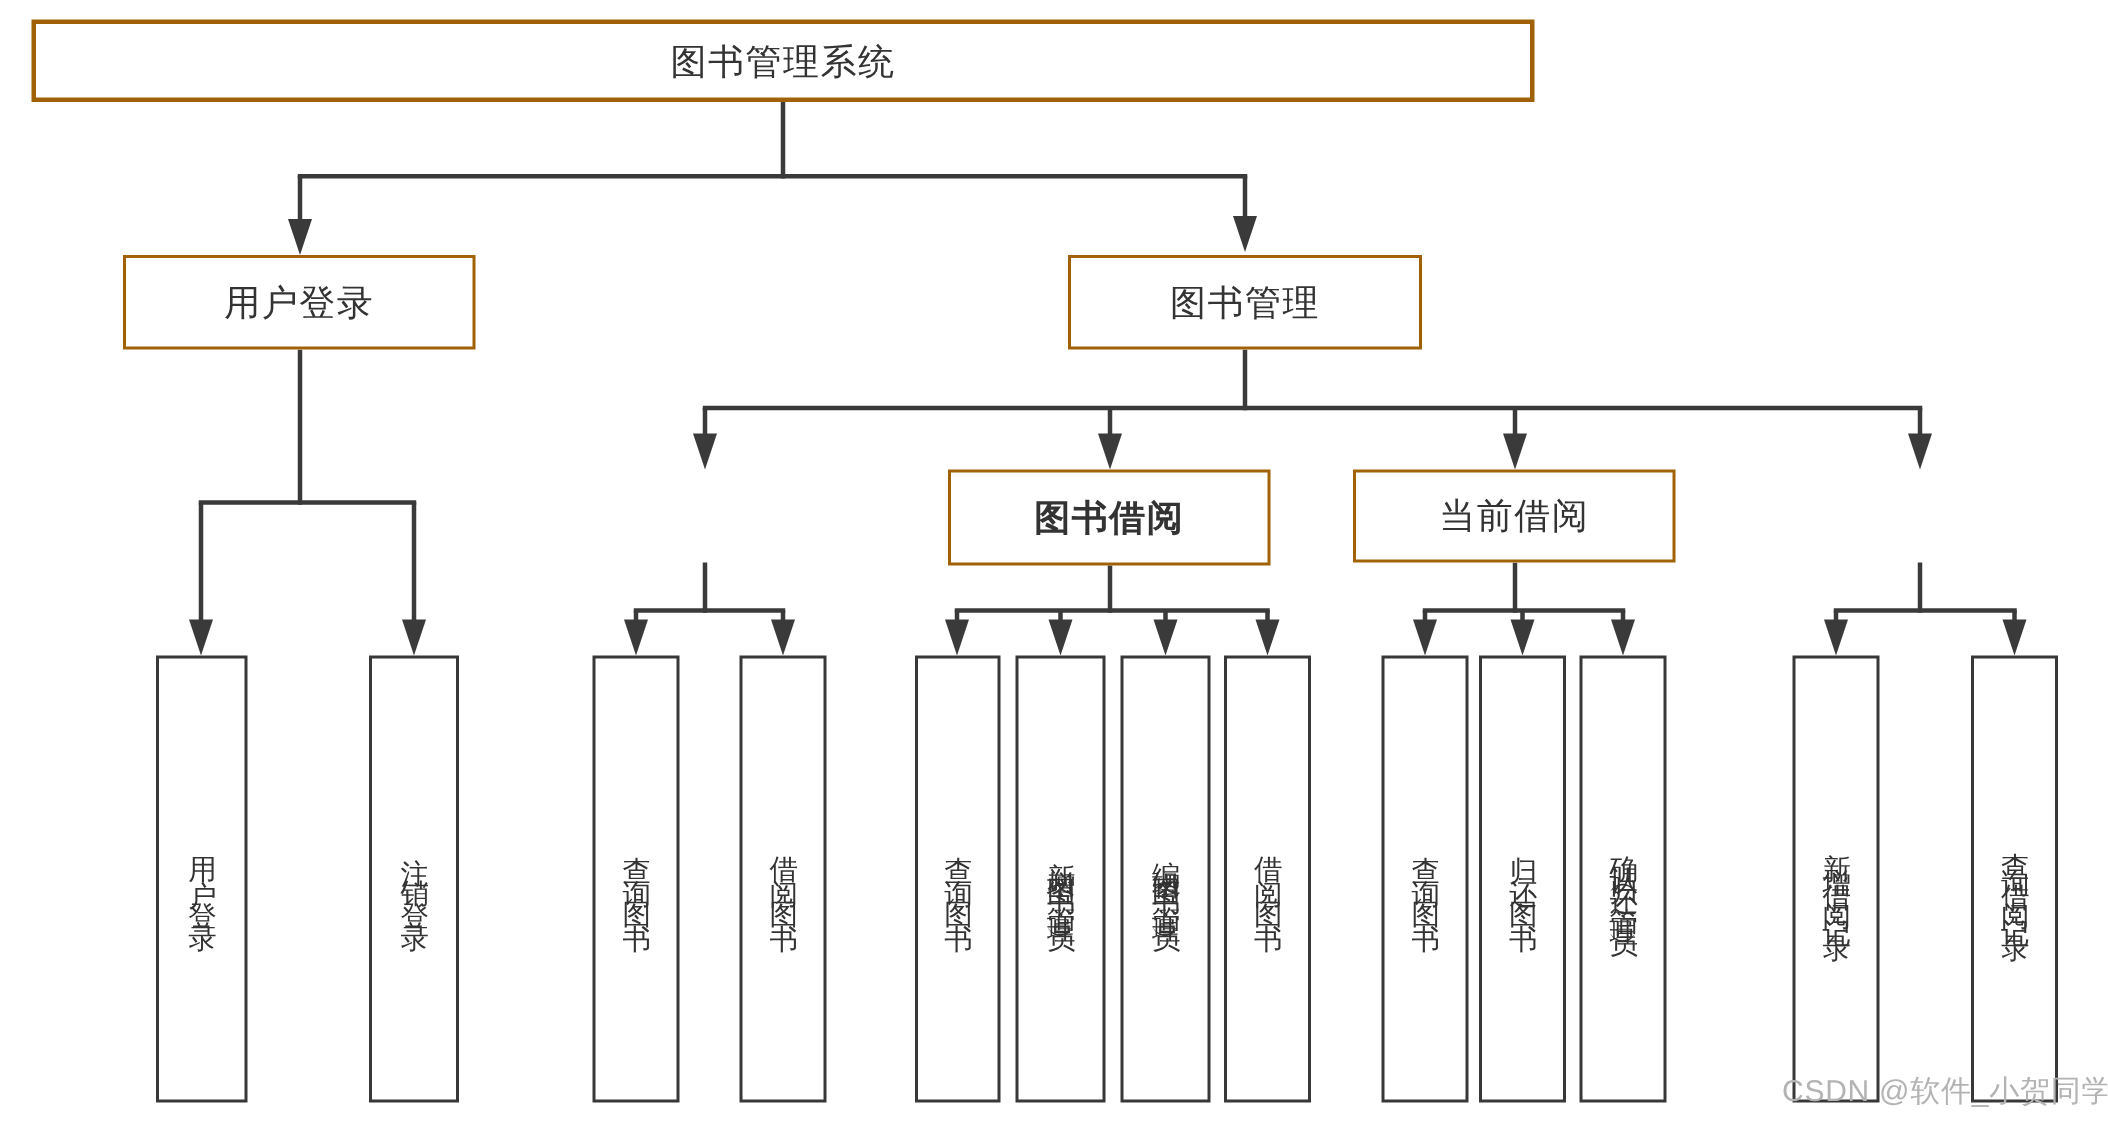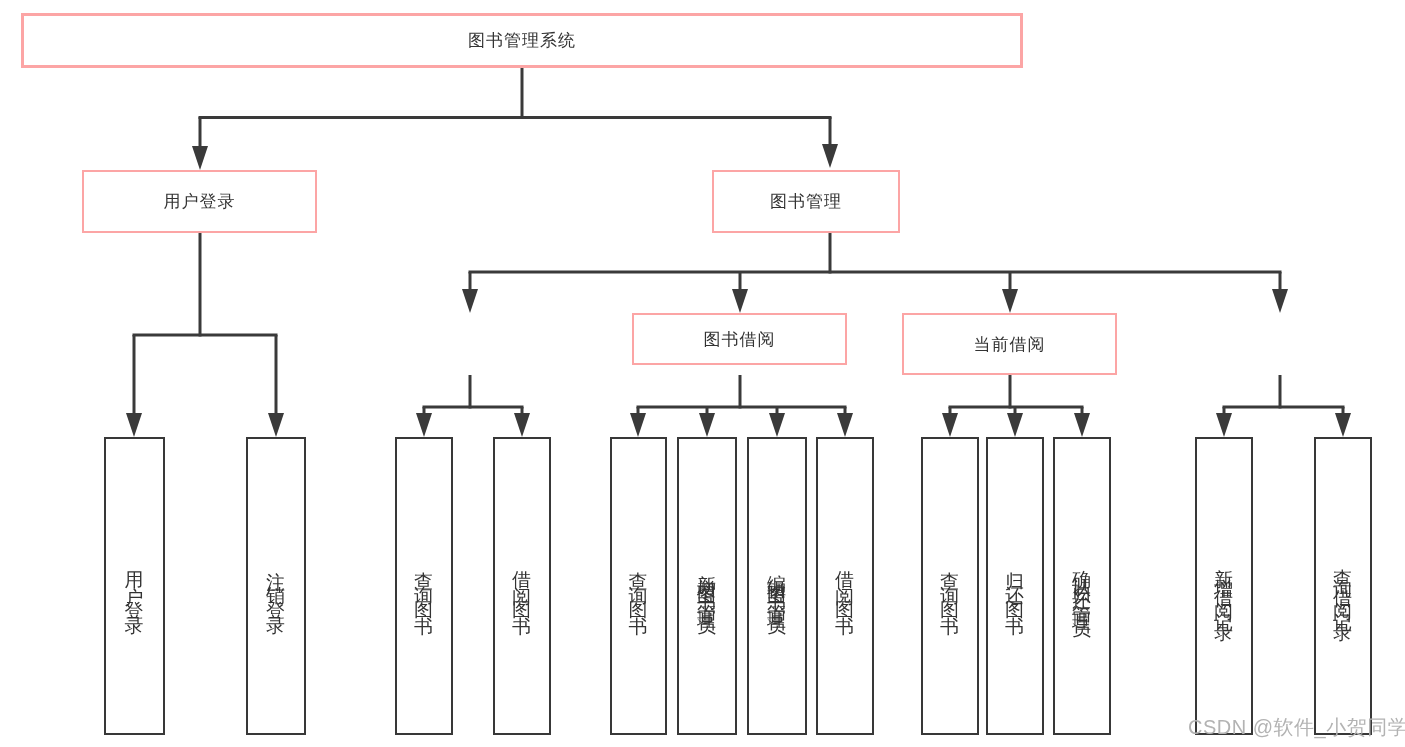--- a/index.html
+++ b/index.html
@@ -21,26 +21,26 @@
     top: 0;
     width: 1405px;
     height: 747px;
   }
   .wires line { stroke: #3a3a3a; stroke-width: 3; }
   .wires polygon { fill: #3a3a3a; }
   .node {
     position: absolute;
     box-sizing: border-box;
     background: #ffffff;
-    border: 3px solid #fca5a5;
+    border: 3px solid #a16207;
     display: flex;
     align-items: center;
     justify-content: center;
     color: #333333;
-    font-size: 17px;
+    font-size: 24px;
     letter-spacing: 1px;
     white-space: nowrap;
   }
   .node.lvl { border-width: 2.5px; }
   .leaf {
     position: absolute;
     box-sizing: border-box;
     background: #ffffff;
     border: 2.5px solid #383838;
     display: flex;
@@ -147,23 +147,23 @@
       <line x1="1224" y1="407" x2="1224" y2="418"></line>
       <polygon points="1216,413 1232,413 1224,437"></polygon>
       <line x1="1343" y1="407" x2="1343" y2="418"></line>
       <polygon points="1335,413 1351,413 1343,437"></polygon>
     </g>
   </svg>
 
   <div class="node" style="left:21px; top:13px; width:1002px; height:55px;">图书管理系统</div>
 
   <div class="node lvl" style="left:82px; top:170px; width:235px; height:63px;">用户登录</div>
-  <div class="node lvl" style="left:712px; top:170px; width:188px; height:63px;">图书管理</div>
-
-  <div class="node lvl" style="left:632px; top:313px; width:215px; height:52px;">图书借阅</div>
+  <div class="node lvl" style="left:712px; top:170px; width:236px; height:63px;">图书管理</div>
+
+  <div class="node lvl" style="left:632px; top:313px; width:215px; height:64px;font-weight:bold;">图书借阅</div>
   <div class="node lvl" style="left:902px; top:313px; width:215px; height:62px;">当前借阅</div>
 
   <div class="leaf len4" style="left:104px; width:61px;">
     <span>用户登录</span>
   </div>
   <div class="leaf len4" style="left:246px; width:60px;">
     <span>注销登录</span>
   </div>
   <div class="leaf len4" style="left:395px; width:58px;">
     <span>查询图书</span>

